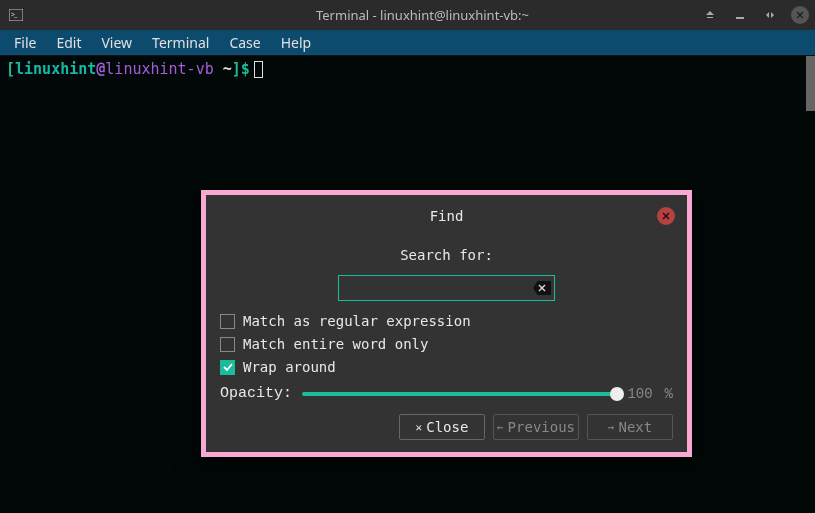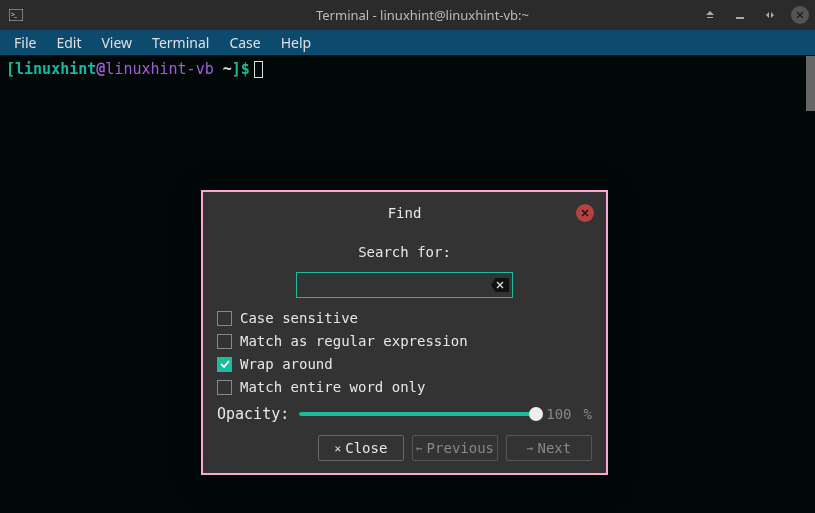--- a/index.html
+++ b/index.html
@@ -124,22 +124,22 @@
     border-top: 1px solid #145c4e;
     transform: rotate(-15deg);
     transform-origin: right bottom;
   }
 
   
   .dialog-wrap {
     position: absolute;
     left: 201px;
     top: 134px;
-    width: 407px;
-    border: 2px solid #f9a8d4;
+    width: 491px;
+    border: 5px solid #f9a8d4;
     background: #86efac;
     box-shadow: 0 6px 24px rgba(0,0,0,.6);
   }
   .dlg-title {
     height: 42px;
     background: #333;
     display: flex;
     align-items: center;
     justify-content: center;
     position: relative;
@@ -221,20 +221,21 @@
   .chk.checked {
     background: #1abc9c;
     border-color: #1abc9c;
   }
   .opacity-row {
     display: flex;
     align-items: center;
     gap: 10px;
     margin-top: 10px;
     color: #e8e8e8;
+    font-family: Liberation Mono, monospace;
   }
   .slider {
     flex: 1;
     height: 4px;
     background: #1abc9c;
     position: relative;
     border-radius: 2px;
   }
   .slider-thumb {
     position: absolute;
@@ -340,38 +341,34 @@
           <div class="clear-btn">
             <svg width="8" height="8" viewBox="0 0 8 8">
                 <path d="M1 1 L7 7 M7 1 L1 7" stroke="#ddd" stroke-width="1.4"></path>
               </svg>
           </div>
         </div>
       </div>
 
       <div class="check-row">
         <div class="chk"></div>
-        <span>Case sensitive</span>
+        <span>Match as regular expression</span>
       </div>
       <div class="check-row">
         <div class="chk"></div>
-        <span>Match as regular expression</span>
+        <span>Match entire word only</span>
       </div>
       <div class="check-row">
         <div class="chk checked">
           <svg width="10" height="10" viewBox="0 0 10 10">
               <path d="M1 5 L4 8 L9 2" stroke="#fff" stroke-width="1.8" fill="none"></path>
             </svg>
         </div>
         <span>Wrap around</span>
       </div>
-      <div class="check-row">
-        <div class="chk"></div>
-        <span>Match entire word only</span>
-      </div>
 
       <div class="opacity-row">
         <span>Opacity:</span>
         <div class="slider">
           <div class="slider-thumb"></div>
         </div>
         <span class="opacity-val">100</span>
         <span class="opacity-pct">%</span>
       </div>
 

